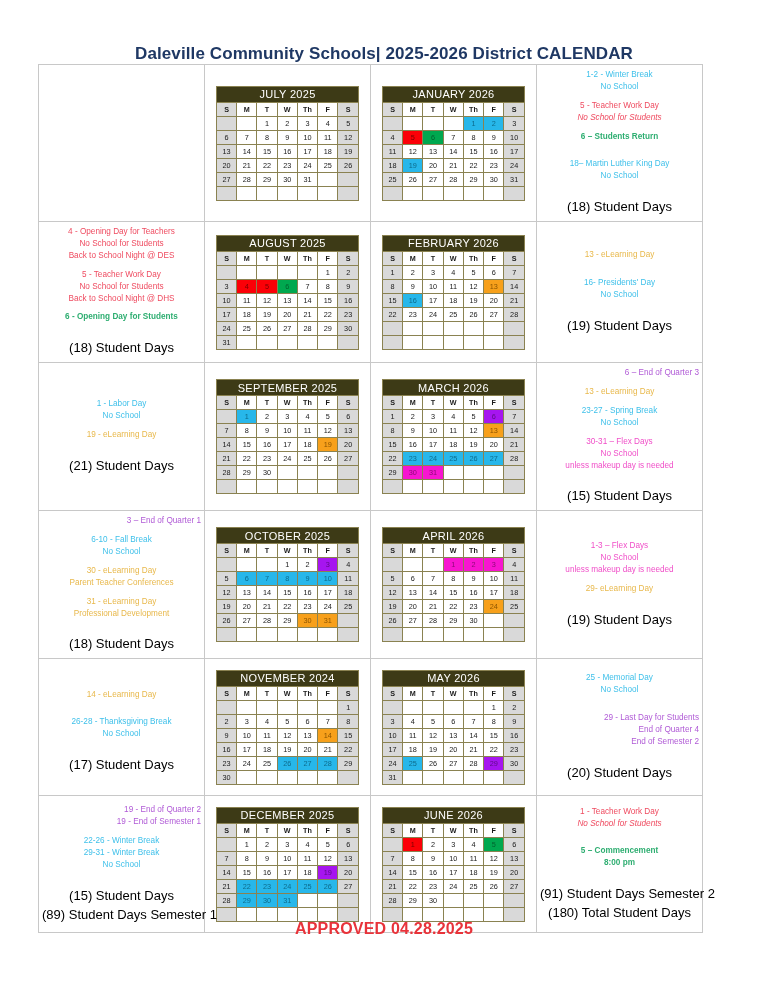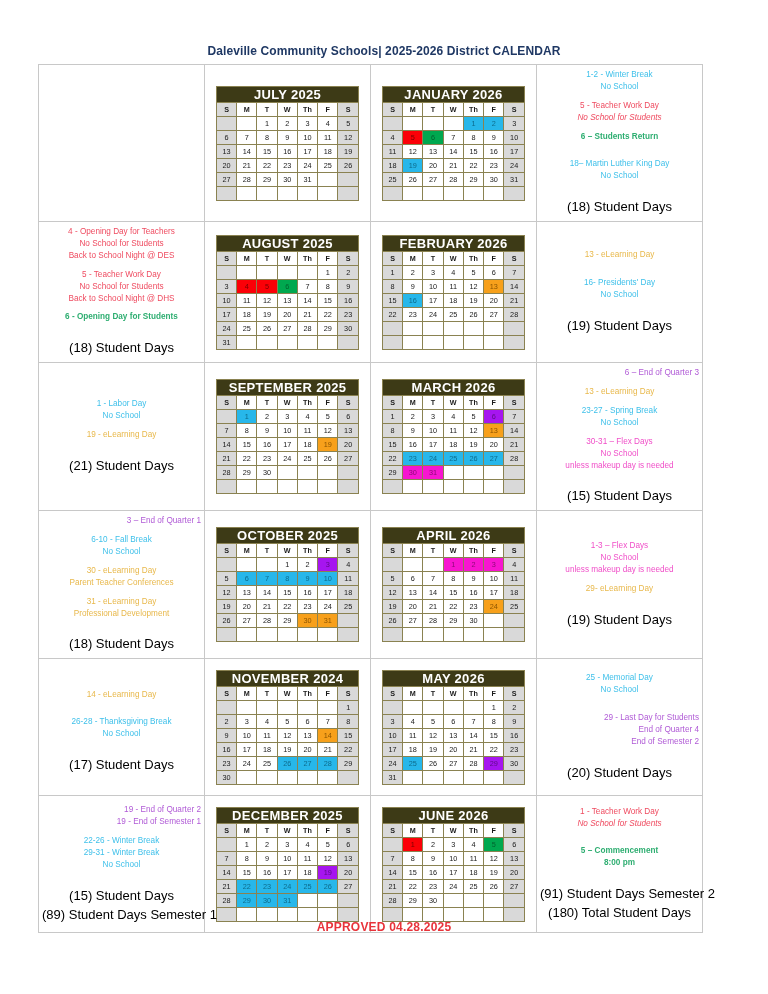--- a/index.html
+++ b/index.html
@@ -19,21 +19,21 @@
     height: 994px;
     position: relative;
     box-sizing: border-box;
   }
   .doc-title {
     position: absolute;
     top: 44px;
     left: 0;
     width: 768px;
     text-align: center;
-    font-size: 12px;
+    font-size: 17px;
     font-weight: bold;
     color: #1f3864;
     letter-spacing: 0.1px;
   }
   .doc-title .sep { color: #1f3864; }
 
   .grid-wrap {
     position: absolute;
     top: 64px;
     left: 38px;
@@ -86,22 +86,22 @@
     margin: 0 auto;
     border-collapse: collapse;
     table-layout: fixed;
     background: #fff;
     border: 1px solid #7a7236;
   }
   .cal caption,
   .cal .month-head td {
     background: #3d3a16;
     color: #ffffff;
-    font-size: 13px;
-    font-weight: bold;
+    font-size: 11px;
+    font-weight: normal;
     text-align: center;
     height: 15px;
     letter-spacing: 0.3px;
   }
   .cal td {
     border: 1px solid #8a8251;
     width: 20.4px;
     height: 13px;
     text-align: center;
     font-size: 7.3px;
@@ -126,21 +126,21 @@
   .cal td.h-orange  { background: #f7a01b; color: #8c5400; }
   .cal td.h-purple  { background: #a615ef; color: #5c0a85; }
   .cal td.h-magenta { background: #f715d0; color: #8c0a78; }
 
   .footer {
     position: absolute;
     top: 920px;
     left: 0;
     width: 768px;
     text-align: center;
-    font-size: 12px;
+    font-size: 16px;
     font-weight: bold;
     color: #e8333a;
     letter-spacing: 0.2px;
   }
 </style>
 </head>
 <body>
 
 <div id="page">
 

